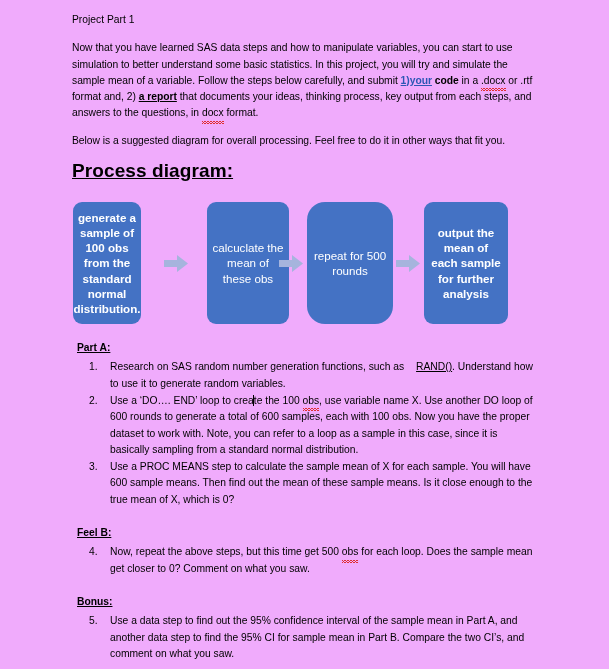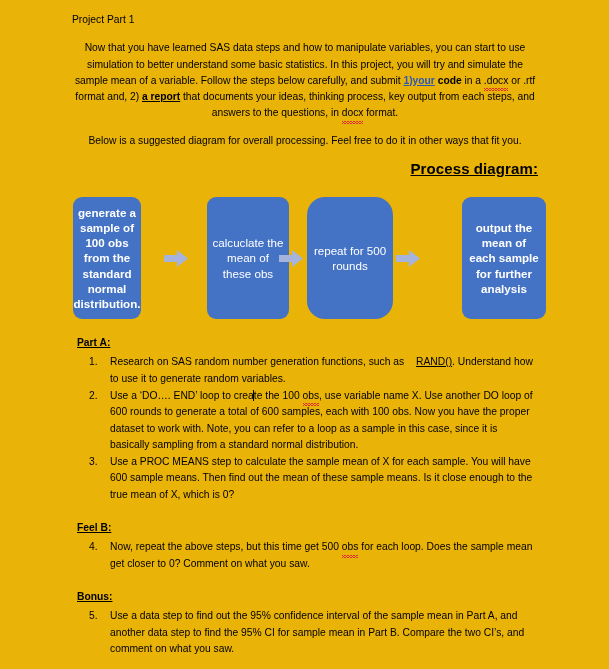--- a/index.html
+++ b/index.html
@@ -14,35 +14,35 @@
     overflow: hidden;
     font-family: "Liberation Sans", sans-serif;
     color: #000000;
     -webkit-font-smoothing: antialiased;
   }
   .page {
     position: absolute;
     left: 0; top: 0;
     width: 609px;
     height: 669px;
-    background: #eab308;
+    background: #f0abfc;
   }
   .content {
     position: absolute;
     left: 72px;
     top: 12px;
     width: 466px;
   }
 
   
   .para {
     font-size: 10.3px;
     line-height: 16.3px;
     margin: 0 0 11px 0;
-    text-align: center;
+    text-align: left;
     letter-spacing: -0.02px;
   }
   .title-line {
     font-size: 10.3px;
     line-height: 16.3px;
     margin: 0 0 12px 0;
   }
   .b { font-weight: bold; }
   .ins {
     color: #2b57b5;
@@ -76,26 +76,25 @@
     display: inline-block;
     width: 1px;
     height: 11px;
     background: #000;
     vertical-align: -2px;
     margin: 0 -0.5px;
   }
 
   
   .diagram-heading {
-    font-size: 15px;
+    font-size: 19px;
     font-weight: bold;
     text-decoration: underline;
     margin: 6px 0 12px 0;
     letter-spacing: 0.1px;
-    text-align: right;
   }
 
   
   .diagram {
     position: relative;
     height: 128px;
     margin: 0 0 18px 0;
   }
   .dbox {
     position: absolute;
@@ -110,21 +109,21 @@
     justify-content: center;
     text-align: center;
     font-size: 11.6px;
     line-height: 15.2px;
     padding: 4px 5px;
   }
   .dbox.bold { font-weight: bold; }
   .dbox-1 { left: 1px;   width: 68px; }
   .dbox-2 { left: 135px; width: 82px; }
   .dbox-3 { left: 235px; width: 86px; border-radius: 18px; }
-  .dbox-4 { left: 352px; width: 84px; margin-left: 38px; }
+  .dbox-4 { left: 352px; width: 84px; }
 
   .arrow {
     position: absolute;
     top: 61px;
     width: 24px;
     height: 17px;
   }
   .arrow-1 { left: 92px; }
   .arrow-2 { left: 207px; }
   .arrow-3 { left: 324px; }

